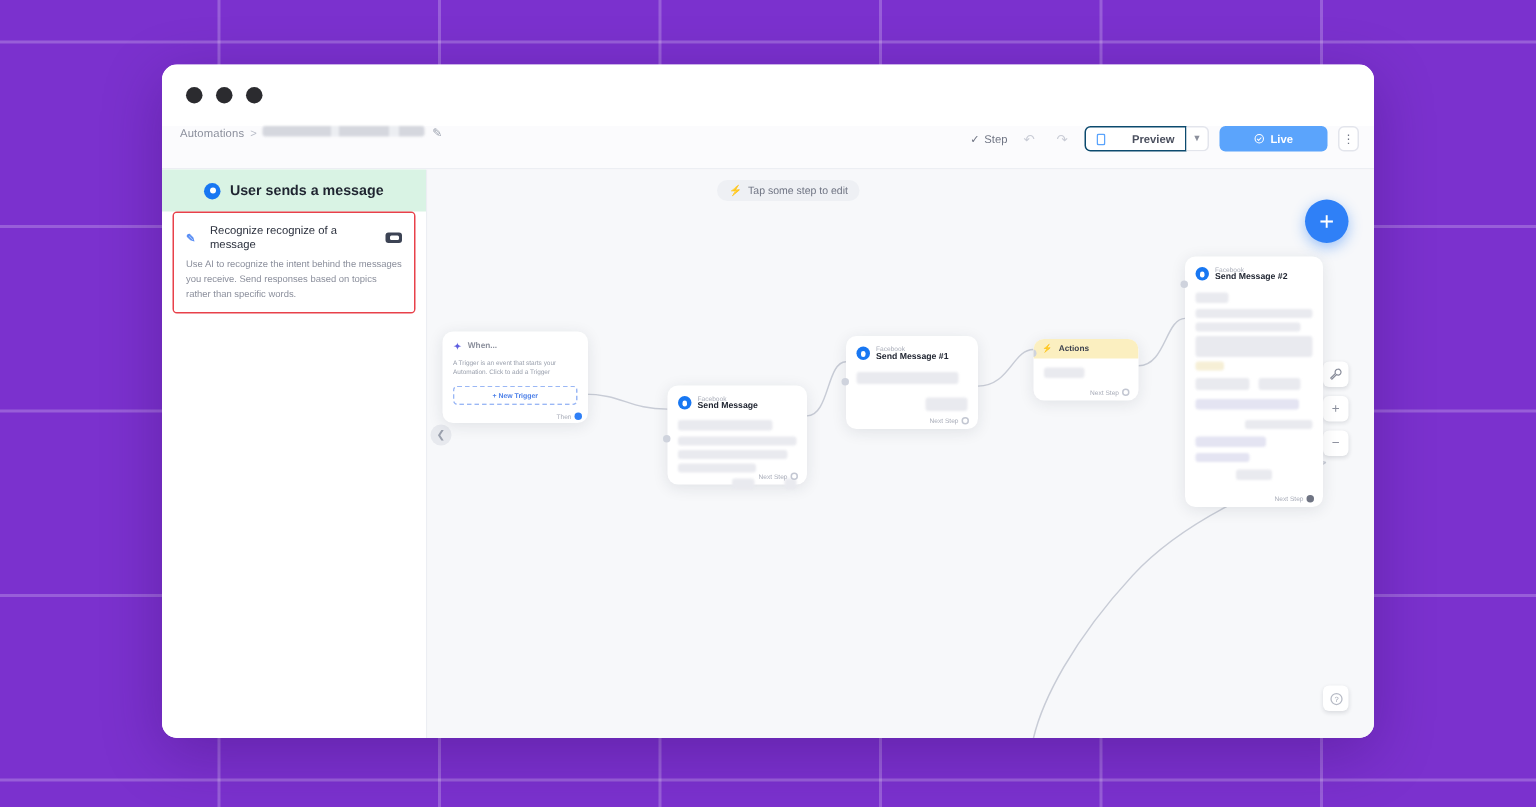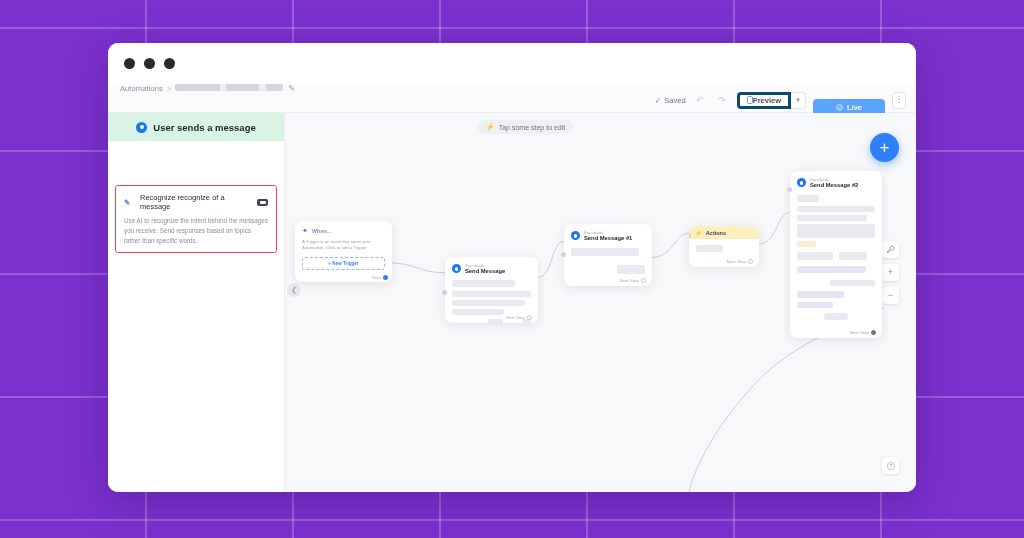--- a/index.html
+++ b/index.html
@@ -64,35 +64,35 @@
   }
   .crumb-pencil { margin-left: 5px; color: #9aa0ad; font-size: 8px; }
   .tb-right { margin-left: auto; display: flex; align-items: center; gap: 7px; }
   .saved { font-size: 7.5px; color: #6f7483; display: flex; align-items: center; gap: 3px; }
   .icon-btn-plain {
     width: 15px; height: 15px; display: flex; align-items: center; justify-content: center;
     color: #c9ccd6; font-size: 9px;
   }
   .btn-preview {
     height: 17px; padding: 0 7px;
-    background: #fff; border: 3px solid #0c4a6e; border-radius: 4px 0 0 4px;
-    display: flex; align-items: center; gap: 0;
+    background: #fff; border: 1px solid #0c4a6e; border-radius: 4px 0 0 4px;
+    display: flex; align-items: center; gap: 18px;
     font-size: 7.5px; color: #4a4f5e; font-weight: 600;
   }
   .btn-preview-caret {
     height: 17px; width: 15px;
     background: #fff; border: 1px solid #e3e5ec; border-left: none; border-radius: 0 4px 4px 0;
     display: flex; align-items: center; justify-content: center;
     font-size: 6px; color: #8b8f9c;
   }
   .btn-live {
     height: 17px; width: 72px;
     background: #5BA4FC; border-radius: 4px;
     display: flex; align-items: center; justify-content: center; gap: 4px;
-    color: #fff; font-size: 7.5px; font-weight: 600; margin-top: 15px;
+    color: #fff; font-size: 7.5px; font-weight: 600;
   }
   .btn-kebab {
     height: 17px; width: 14px;
     background: #fff; border: 1px solid #e3e5ec; border-radius: 4px;
     display: flex; align-items: center; justify-content: center;
     color: #6f7483; font-size: 8px; line-height: 4px;
   }
   .basic-builder {
     position: absolute; right: 4px; top: 30px;
     font-size: 7px; color: #6f7483;
@@ -101,21 +101,21 @@
   }
 
   
   .body-split { flex: 1 1 auto; display: flex; min-height: 0; position: relative; }
 
   
   .sidebar {
     width: 177px; background: #ffffff;
     border-right: 1px solid #eceef3;
     display: flex; flex-direction: column;
-    flex: 0 0 auto; position: relative; gap: 44px;
+    flex: 0 0 auto; position: relative;
   }
   .sb-header {
     height: 28px; background: #D9F3E4;
     display: flex; align-items: center; justify-content: center; gap: 6px;
   }
   .sb-header-title { font-size: 9.5px; font-weight: 700; color: #1f2430; }
   .sb-badge-icon {
     width: 11px; height: 11px; border-radius: 50%;
     background: #1877F2; display: flex; align-items: center; justify-content: center;
   }
@@ -272,21 +272,21 @@
 
   <div class="toolbar">
     <span class="crumb">Automations</span>
     <span class="crumb-sep">&gt;</span>
     <span class="crumb-redacted"></span>
     <span class="crumb-pencil">✎</span>
 
     <div class="tb-right">
       <span class="saved">
         <span>✓</span>
-        <span>Saved</span>
+        <span>Step</span>
       </span>
       <span class="icon-btn-plain">↶</span>
       <span class="icon-btn-plain">↷</span>
       <div style="display:flex;align-items:center;">
         <div class="btn-preview">
           <svg width="6" height="8" viewBox="0 0 6 8">
             <rect x="0.5" y="0.5" width="5" height="7" rx="1" fill="none" stroke="#5BA4FC"></rect>
           </svg>
           <span>Preview</span>
         </div>

